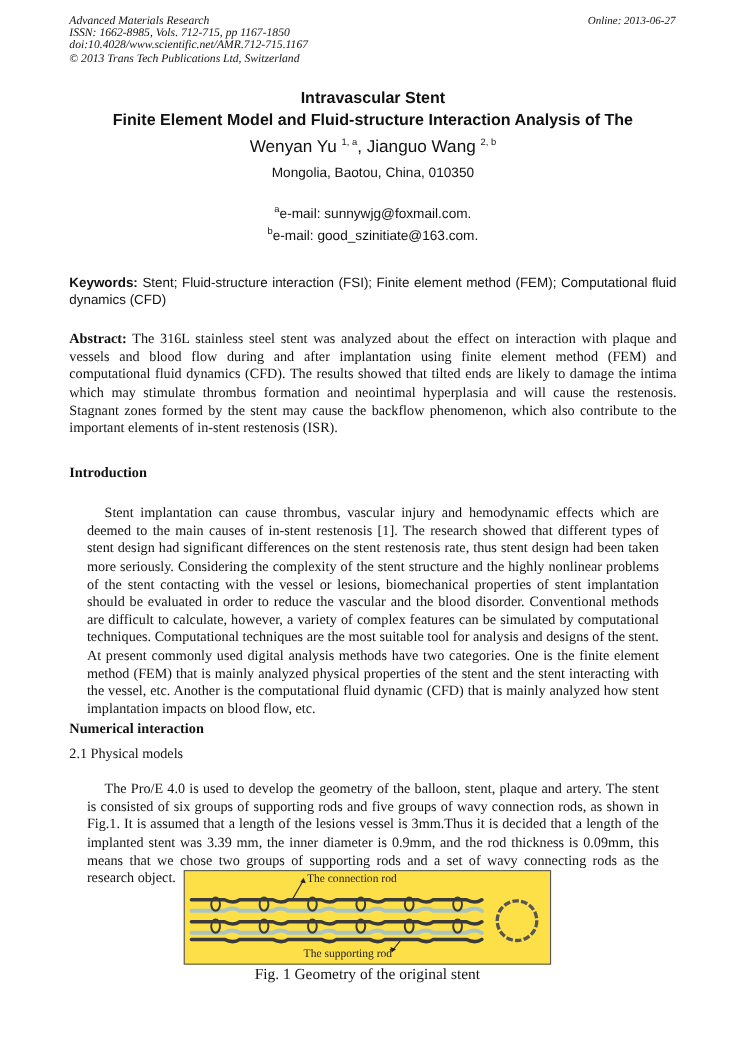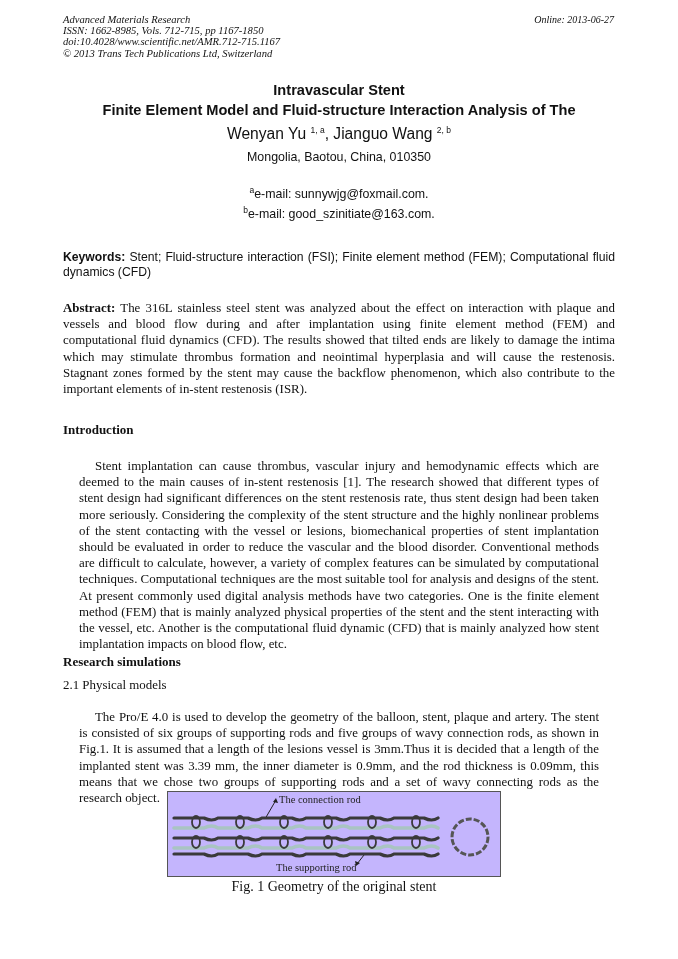--- a/index.html
+++ b/index.html
@@ -25,21 +25,21 @@
 
   .heading { position: absolute; left: 63px; font-family: "Liberation Serif", serif; font-weight: bold; font-size: 13px; line-height: 16px; }
   .h-intro { top: 399px; margin-top: 23px; }
   .intro { position: absolute; left: 63px; top: 442px; width: 552px; }
   .intro p, .phys p { margin: 16px; text-indent: 16px; }
 
   .h-num { top: 654px; }
   .sub { position: absolute; left: 63px; top: 677px; font-family: "Liberation Serif", serif; font-size: 12.9px; line-height: 16px; }
   .phys { position: absolute; left: 63px; top: 693px; width: 552px; }
 
-  .figure { position: absolute; left: 167px; top: 791px; width: 332px; height: 84px; border: 1px solid #555; background: #c4b5fd; }
+  .figure { position: absolute; left: 167px; top: 791px; width: 332px; height: 84px; border: 1px solid #555; background: #fde047; }
   .fig-label { position: absolute; font-family: "Liberation Serif", serif; font-size: 10.5px; line-height: 11px; color: #222; white-space: nowrap; }
   .fig-label-top { left: 111px; top: 2px; }
   .fig-label-bot { left: 108px; top: 70px; }
   .caption { position: absolute; left: 167px; top: 880px; width: 334px; text-align: center; font-family: "Liberation Serif", serif; font-size: 14px; line-height: 14px; }
 </style>
 </head>
 <body>
 
 <div class="header-left">
   <div>Advanced Materials Research</div>
@@ -65,21 +65,21 @@
 
 <div class="keywords"><b>Keywords:</b><span> Stent; Fluid-structure interaction (FSI); Finite element method (FEM); Computational fluid dynamics (CFD)</span></div>
 
 <div class="abstract body-text"><b>Abstract:</b><span> The 316L stainless steel stent was analyzed about the effect on interaction with plaque and vessels and blood flow during and after implantation using finite element method (FEM) and computational fluid dynamics (CFD). The results showed that tilted ends are likely to damage the intima which may stimulate thrombus formation and neointimal hyperplasia and will cause the restenosis. Stagnant zones formed by the stent may cause the backflow phenomenon, which also contribute to the important elements of in-stent restenosis (ISR).</span></div>
 
 <div class="heading h-intro">Introduction</div>
 <div class="intro body-text">
   <p>Stent implantation can cause thrombus, vascular injury and hemodynamic effects which are deemed to the main causes of in-stent restenosis [1]. The research showed that different types of stent design had significant differences on the stent restenosis rate, thus stent design had been taken more seriously. Considering the complexity of the stent structure and the highly nonlinear problems of the stent contacting with the vessel or lesions, biomechanical properties of stent implantation should be evaluated in order to reduce the vascular and the blood disorder. Conventional methods are difficult to calculate, however, a variety of complex features can be simulated by computational techniques. Computational techniques are the most suitable tool for analysis and designs of the stent. At present commonly used digital analysis methods have two categories. One is the finite element method (FEM) that is mainly analyzed physical properties of the stent and the stent interacting with the vessel, etc. Another is the computational fluid dynamic (CFD) that is mainly analyzed how stent implantation impacts on blood flow, etc.</p>
 </div>
 
-<div class="heading h-num">Research simulations</div>
+<div class="heading h-num">Numerical interaction</div>
 <div class="sub">2.1 Physical models</div>
 <div class="phys body-text">
   <p>The Pro/E 4.0 is used to develop the geometry of the balloon, stent, plaque and artery. The stent is consisted of six groups of supporting rods and five groups of wavy connection rods, as shown in Fig.1. It is assumed that a length of the lesions vessel is 3mm.Thus it is decided that a length of the implanted stent was 3.39 mm, the inner diameter is 0.9mm, and the rod thickness is 0.09mm, this means that we chose two groups of supporting rods and a set of wavy connecting rods as the research object.</p>
 </div>
 
 <div class="figure">
   <span class="fig-label fig-label-top">The connection rod</span>
   <span class="fig-label fig-label-bot">The supporting rod</span>
   <svg width="332" height="84" style="position:absolute;left:0;top:0">
 

